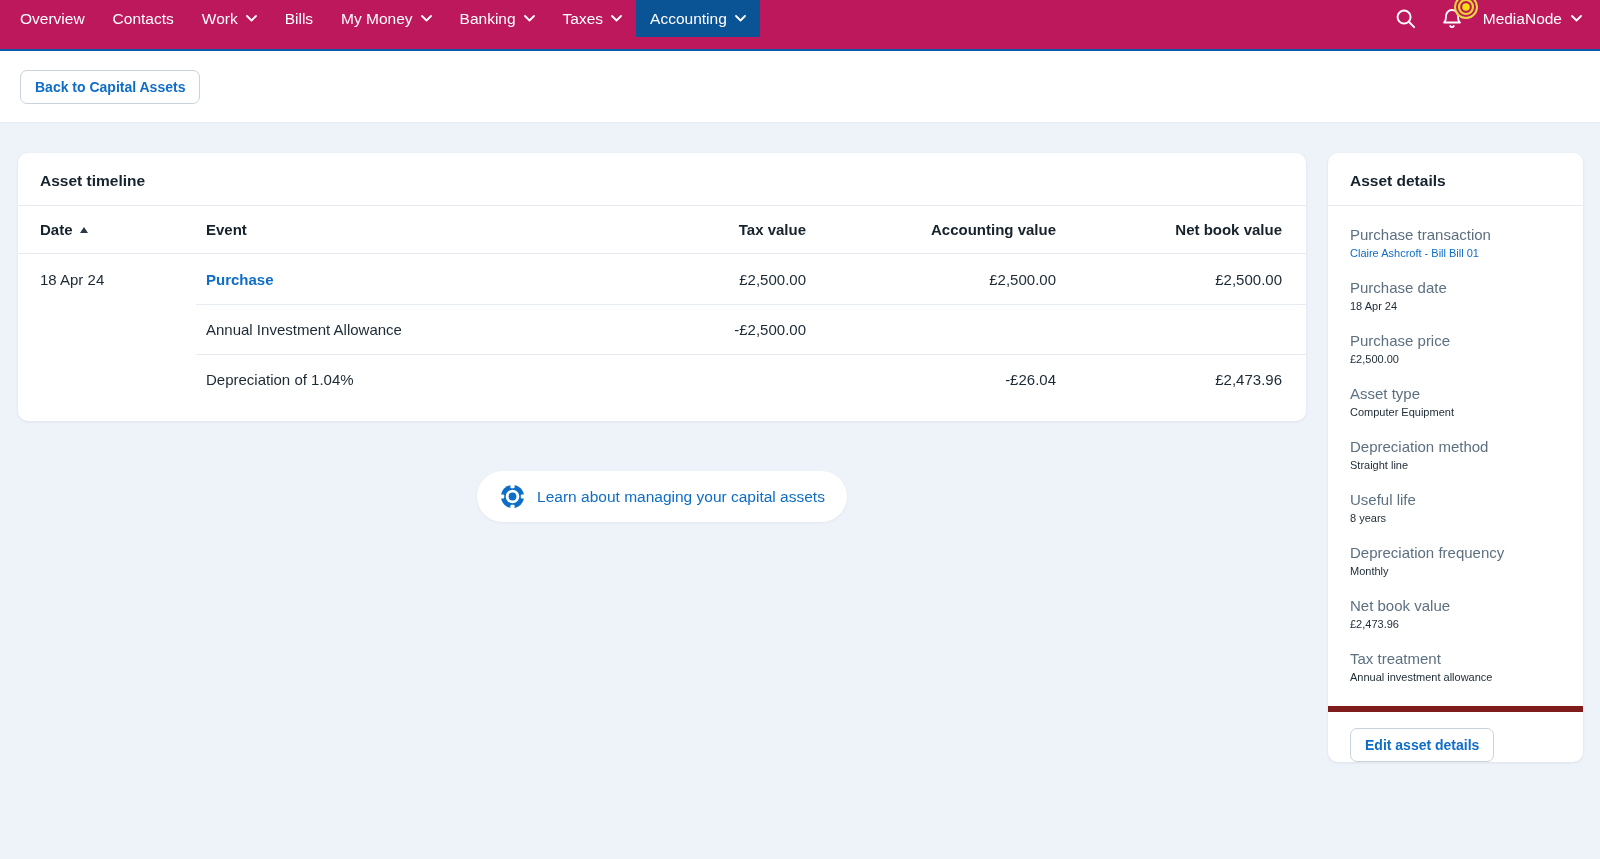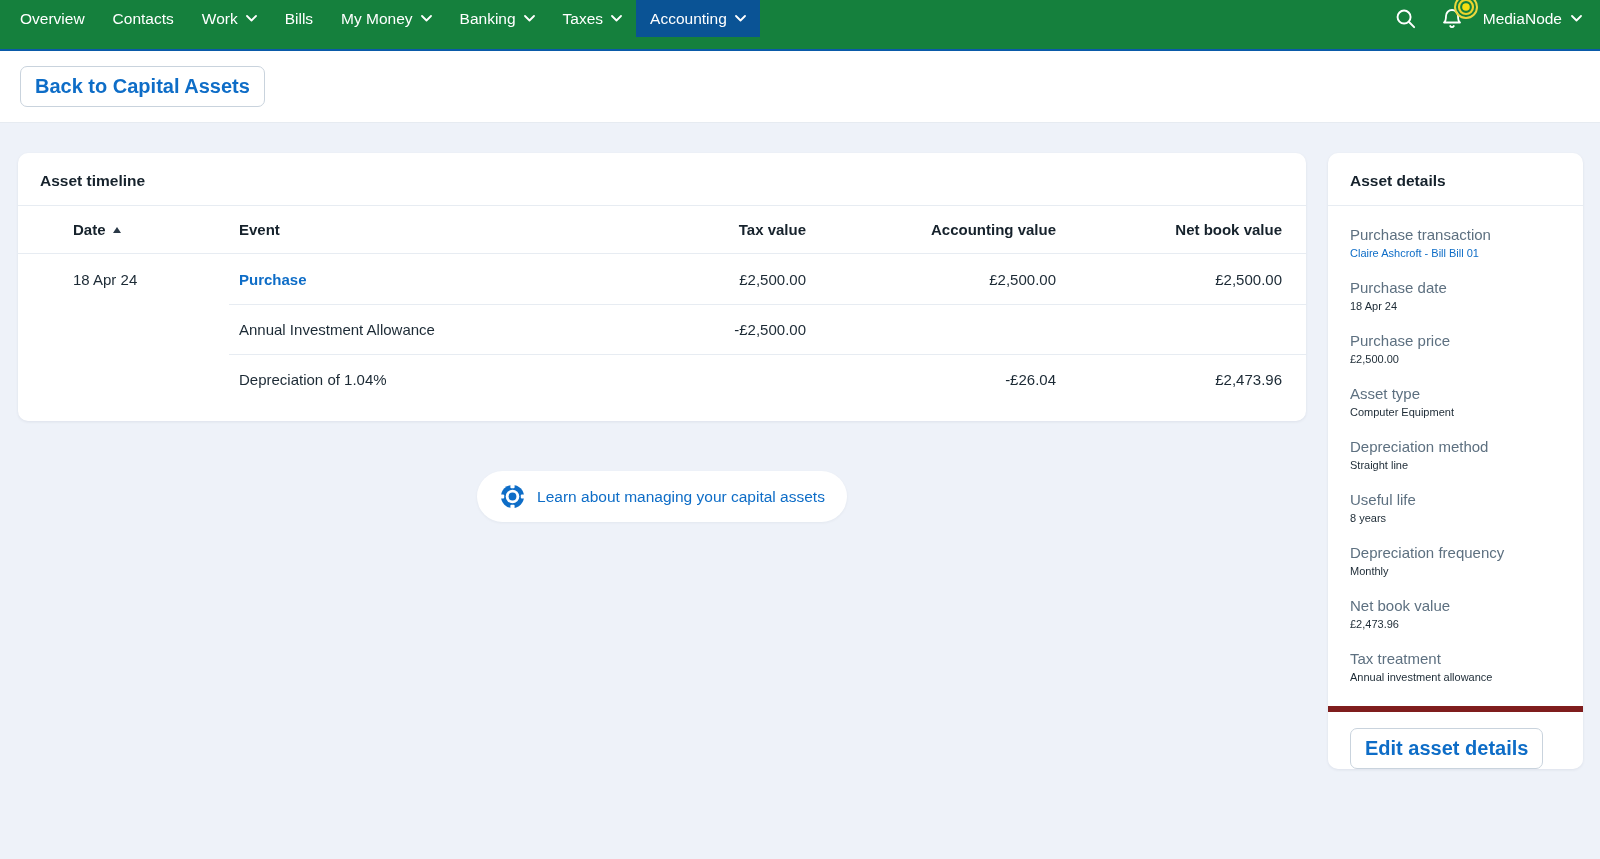--- a/index.html
+++ b/index.html
@@ -4,21 +4,21 @@
 <style>
   * { box-sizing: border-box; }
   html,body { margin:0; padding:0; }
   body {
     width:1600px; height:859px; overflow:hidden;
     font-family:"Liberation Sans", sans-serif;
     background:#eef2f9; color:#1c2a35;
   }
   
   .topnav {
-    height:51px; background:#15803d; display:flex;
+    height:51px; background:#be185d; display:flex;
     justify-content:space-between; align-items:stretch;
     padding:0 16px 12px 6px; border-bottom:2px solid #0a5aa8;
   }
   .nav-left { display:flex; align-items:stretch; }
   .nav-item {
     display:flex; align-items:center; gap:8px; padding:0 14px;
     color:#ffffff; font-size:15.5px; font-weight:500; cursor:pointer;
     text-decoration:none; white-space:nowrap;
   }
   .nav-item.active { background:#0a5395; }
@@ -33,35 +33,35 @@
     font-size:15.5px; font-weight:500; cursor:pointer; padding:0 2px;
   }
   
   .page-header {
     height:72px; background:#ffffff; display:flex; align-items:center;
     justify-content:space-between; padding:0 24px 0 20px;
     border-bottom:1px solid #e6ebf1;
   }
   .page-title { font-size:20px; font-weight:700; color:#16222c; margin:0; }
   .btn-outline {
-    background:#ffffff; color:#0e6dc7; font-size:20px; font-weight:600;
+    background:#ffffff; color:#0e6dc7; font-size:14px; font-weight:600;
     border:1px solid #c9d3dd; border-radius:7px; padding:8px 14px;
     cursor:pointer; font-family:inherit; white-space:nowrap;
   }
   
   .content { display:flex; gap:22px; padding:30px 17px 0 18px; align-items:flex-start; }
   .main-col { flex:1; min-width:0; }
   .side-col { width:255px; flex:none; }
   .card { background:#fff; border-radius:10px; box-shadow:0 1px 3px rgba(22,40,60,0.08); }
   .card-title {
     font-size:15.5px; font-weight:700; color:#16222c;
     padding:19px 22px 15px; border-bottom:1px solid #e7ecf2;
   }
   
-  .t-row { display:grid; grid-template-columns:178px 1fr 219px 250px 250px;padding-left:33px; }
+  .t-row { display:grid; grid-template-columns:178px 1fr 219px 250px 250px; }
   .t-row .c {
     font-size:15px; color:#1c2a35; display:flex; align-items:center;
     min-width:0; white-space:nowrap;
   }
   .c.date  { padding-left:22px; }
   .c.event { padding-left:10px; }
   .c.num   { justify-content:flex-end; }
   .c.last  { padding-right:24px; }
   .t-head { height:48px; border-bottom:1px solid #e7ecf2; }
   .t-head .c { font-weight:700; color:#16222c; }

